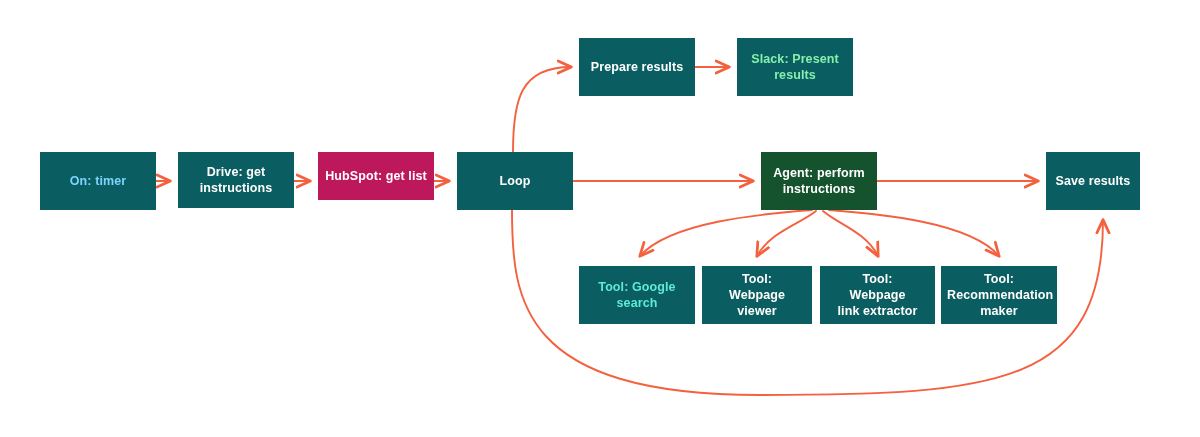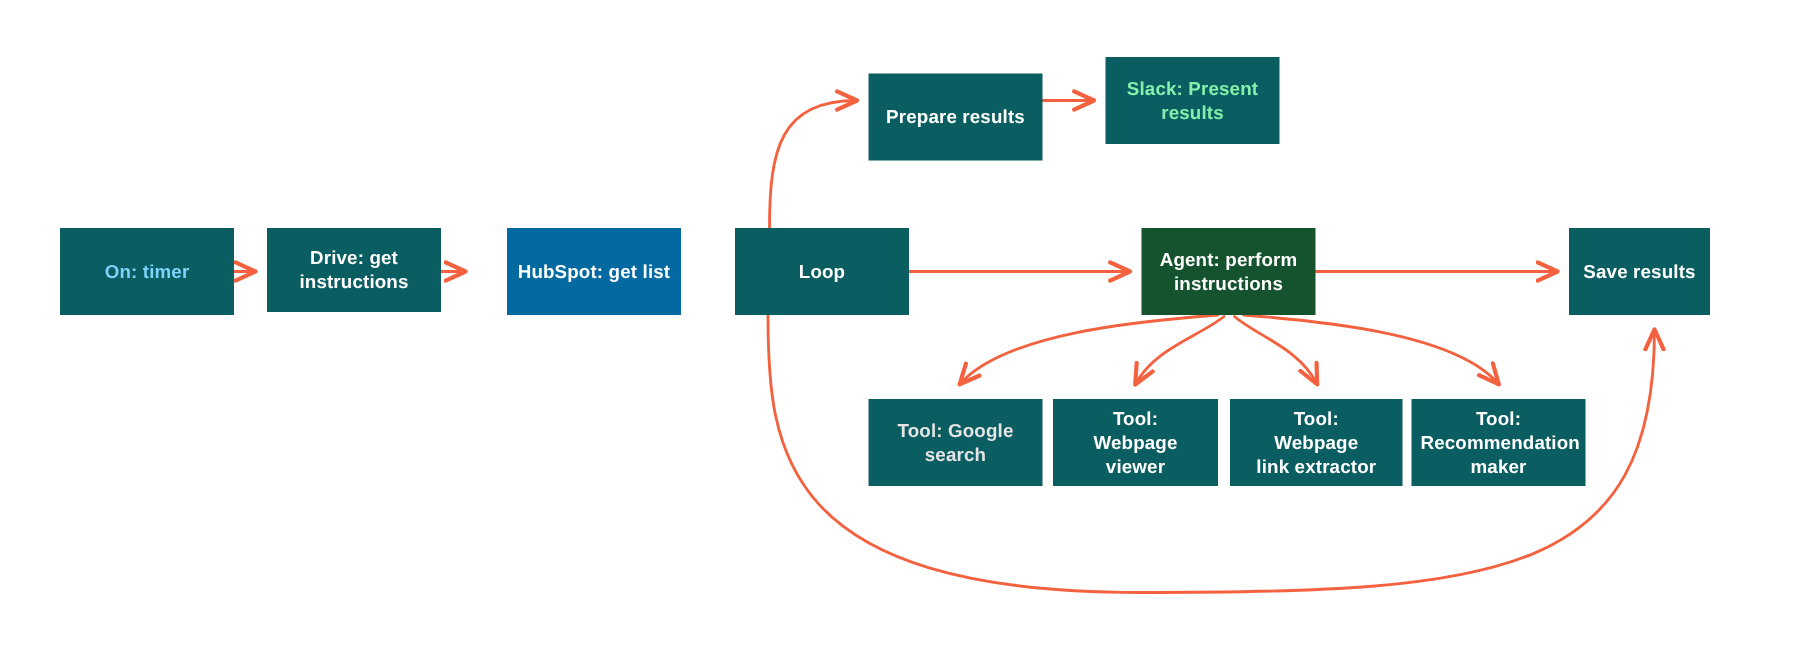--- a/index.html
+++ b/index.html
@@ -75,41 +75,41 @@
   </svg>
 
   <div id="node-group">
       <div class="node" style="left: 40px; top: 152px; width: 116px; height: 58px; background: rgb(10, 93, 96); color: #7dd3fc;">
         <span class="node-label">On: timer</span>
       </div>
       <div class="node" style="left: 178px; top: 152px; width: 116px; height: 56px; background: rgb(10, 93, 96); color: rgb(255, 255, 255);">
         <span class="node-label">Drive: get
 instructions</span>
       </div>
-      <div class="node" style="left: 318px; top: 152px; width: 116px; height: 58px; background: #0369a1; color: rgb(255, 255, 255); margin-left: 20px;">
+      <div class="node" style="left: 318px; top: 152px; width: 116px; height: 48px; background: #be185d; color: rgb(255, 255, 255);">
         <span class="node-label">HubSpot: get list</span>
       </div>
-      <div class="node" style="left: 457px; top: 152px; width: 116px; height: 58px; background: rgb(10, 93, 96); color: rgb(255, 255, 255); margin-left: 33px;">
+      <div class="node" style="left: 457px; top: 152px; width: 116px; height: 58px; background: rgb(10, 93, 96); color: rgb(255, 255, 255);">
         <span class="node-label">Loop</span>
       </div>
       <div class="node" style="left: 761px; top: 152px; width: 116px; height: 58px; background: #14532d; color: rgb(255, 255, 255);">
         <span class="node-label">Agent: perform
 instructions</span>
       </div>
       <div class="node" style="left: 1046px; top: 152px; width: 94px; height: 58px; background: rgb(10, 93, 96); color: rgb(255, 255, 255);">
         <span class="node-label">Save results</span>
       </div>
-      <div class="node" style="left: 579px; top: 38px; width: 116px; height: 58px; background: rgb(10, 93, 96); color: rgb(255, 255, 255); margin-top: 11px;">
+      <div class="node" style="left: 579px; top: 38px; width: 116px; height: 58px; background: rgb(10, 93, 96); color: rgb(255, 255, 255);">
         <span class="node-label">Prepare results</span>
       </div>
       <div class="node" style="left: 737px; top: 38px; width: 116px; height: 58px; background: rgb(10, 93, 96); color: #86efac;">
         <span class="node-label">Slack: Present
 results</span>
       </div>
-      <div class="node" style="left: 579px; top: 266px; width: 116px; height: 58px; background: rgb(10, 93, 96); color: #e5e5e5;">
+      <div class="node" style="left: 579px; top: 266px; width: 116px; height: 58px; background: rgb(10, 93, 96); color: #5eead4;">
         <span class="node-label">Tool: Google
 search</span>
       </div>
       <div class="node" style="left: 702px; top: 266px; width: 110px; height: 58px; background: rgb(10, 93, 96); color: rgb(255, 255, 255);">
         <span class="node-label">Tool:
 Webpage
 viewer</span>
       </div>
       <div class="node" style="left: 820px; top: 266px; width: 115px; height: 58px; background: rgb(10, 93, 96); color: rgb(255, 255, 255);">
         <span class="node-label">Tool:

